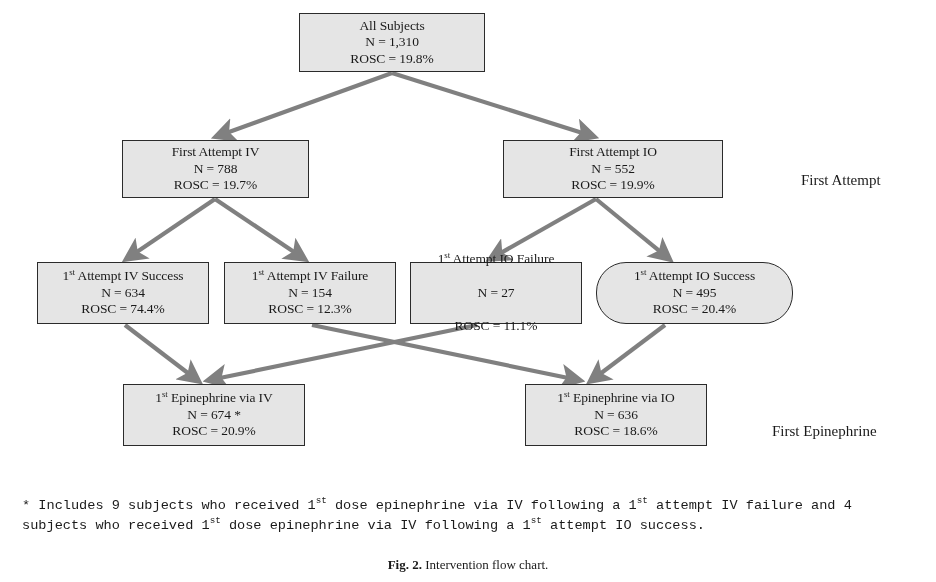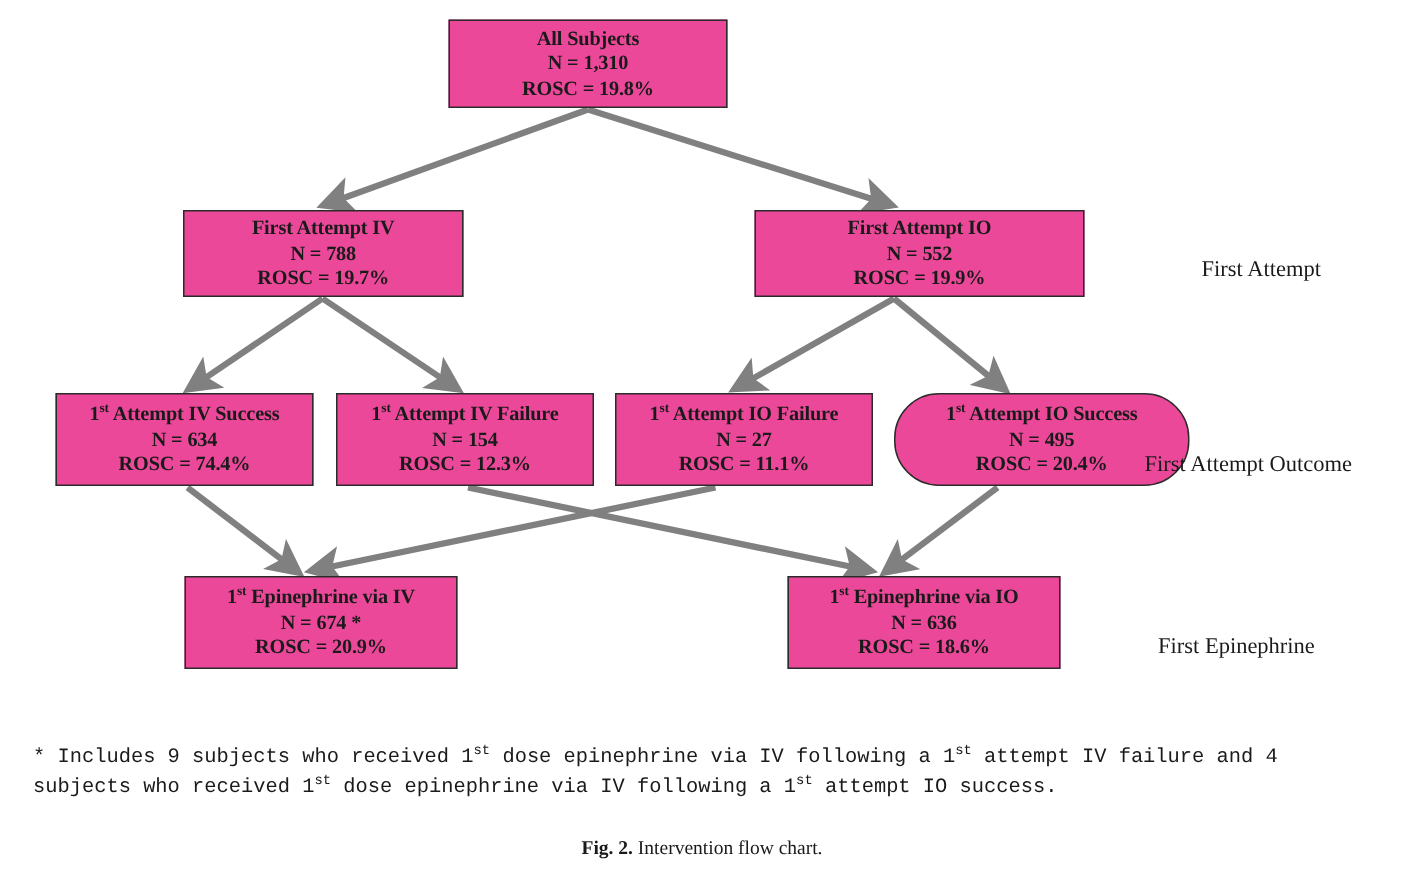--- a/index.html
+++ b/index.html
@@ -28,29 +28,29 @@
     left: 0; top: 0;
     width: 936px;
     height: 470px;
     pointer-events: none;
   }
 
   .node-box {
     position: absolute;
     box-sizing: border-box;
     border: 1.6px solid #2b2b2b;
-    background: #ec4899;
+    background: #e5e5e5;
     text-align: center;
     display: flex;
     flex-direction: column;
     justify-content: center;
     align-items: center;
     line-height: 1.22;
     font-size: 13.5px;
-    font-weight: 700;
+    font-weight: 400;
     letter-spacing: -0.1px;
     z-index: 3;
   }
   .node-box .ln {
     display: block;
     white-space: nowrap;
   }
   .node-box .ln sup {
     font-size: 0.66em;
     vertical-align: super;
@@ -58,21 +58,21 @@
   }
 
   
   #box-all        { left: 299px; top: 13px;  width: 186px; height: 59px; }
 
   #box-fa-iv      { left: 122px; top: 140px; width: 187px; height: 58px; }
   #box-fa-io      { left: 503px; top: 140px; width: 220px; height: 58px; }
 
   #box-iv-success { left: 37px;  top: 262px; width: 172px; height: 62px; }
   #box-iv-failure { left: 224px; top: 262px; width: 172px; height: 62px; }
-  #box-io-failure { left: 410px; top: 262px; width: 172px; height: 62px; }
+  #box-io-failure { left: 410px; top: 262px; width: 172px; height: 62px; gap: 17px; }
   #box-io-success { left: 596px; top: 262px; width: 197px; height: 62px; border-radius: 30px; }
 
   #box-epi-iv     { left: 123px; top: 384px; width: 182px; height: 62px; }
   #box-epi-io     { left: 494px; top: 384px; width: 182px; height: 62px; margin-left: 31px; }
 
   .stage-label {
     position: absolute;
     font-family: "Liberation Serif", "DejaVu Serif", serif;
     font-size: 15px;
     font-weight: 400;
@@ -188,20 +188,19 @@
     <span class="ln">ROSC = 20.9%</span>
   </div>
 
   <div class="node-box" id="box-epi-io">
     <span class="ln"><span>1</span><sup>st</sup><span> Epinephrine via IO</span></span>
     <span class="ln">N = 636</span>
     <span class="ln">ROSC = 18.6%</span>
   </div>
 
   <div class="stage-label" id="label-first-attempt">First Attempt</div>
-  <div class="stage-label" id="label-first-attempt-outcome">First Attempt Outcome</div>
   <div class="stage-label" id="label-first-epinephrine">First Epinephrine</div>
 
   <div id="footnote"><span>* Includes 9 subjects who received 1</span><sup>st</sup><span> dose epinephrine via IV following a 1</span><sup>st</sup><span> attempt IV failure and 4 subjects who received 1</span><sup>st</sup><span> dose epinephrine via IV following a 1</span><sup>st</sup><span> attempt IO success.</span></div>
 
   <div id="figure-caption"><span class="fignum">Fig. 2.</span> <span>Intervention flow chart.</span></div>
 
 </div>
 
 </body></html>

